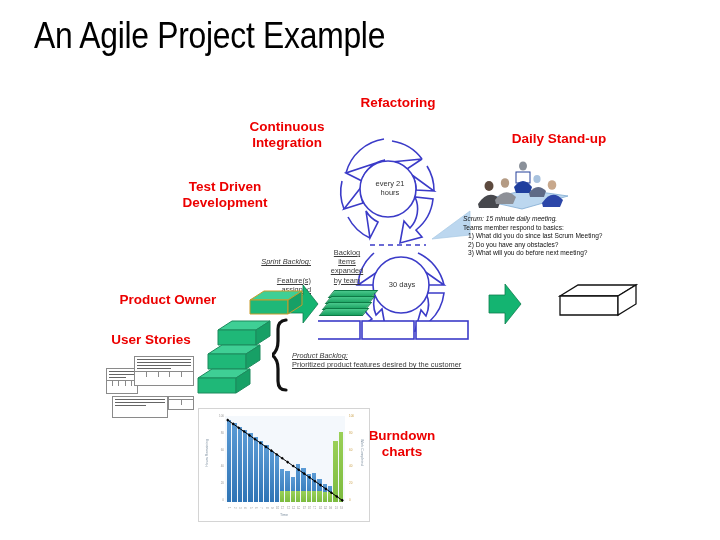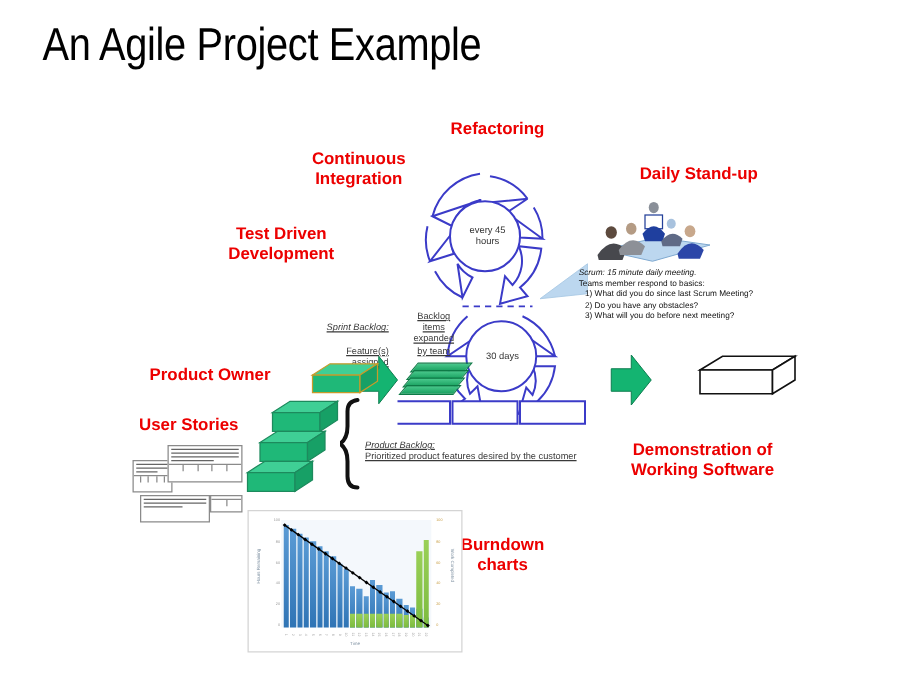--- a/index.html
+++ b/index.html
@@ -139,22 +139,20 @@
 
   <div class="redlabel" style="left:163px;top:179px;width:124px;">Test Driven
 Development</div>
 
   <div class="redlabel" style="left:497px;top:131px;width:124px;">Daily Stand-up</div>
 
   <div class="redlabel" style="left:100px;top:292px;width:136px;">Product Owner</div>
 
   <div class="redlabel" style="left:96px;top:332px;width:110px;">User Stories</div>
 
-  <div class="redlabel" style="left:487px;top:352px;width:150px;">Demonstration of
-Working Software</div>
 
   <div class="redlabel" style="left:356px;top:428px;width:92px;">Burndown
 charts</div>
 
   <div class="cycle-wrap">
     <svg width="180" height="220" viewBox="0 0 180 220">
       <g fill="none" stroke="#3b3bc8" stroke-width="1.6">
 
         <g>
           <path d="M66,14 A46,46 0 0 0 28,48"></path>
@@ -186,21 +184,21 @@
         </g>
 
         <g>
           <rect x="-8" y="196" width="50" height="18" fill="#ffffff"></rect>
           <rect x="44" y="196" width="52" height="18" fill="#ffffff"></rect>
           <rect x="98" y="196" width="52" height="18" fill="#ffffff"></rect>
         </g>
       </g>
     </svg>
 
-    <div class="cyc-text" style="left:44px;top:54px;width:56px;white-space:pre-line;">every 45
+    <div class="cyc-text" style="left:44px;top:54px;width:56px;white-space:pre-line;">every 21
 hours</div>
     <div class="cyc-text" style="left:57px;top:155px;width:54px;">30 days</div>
   </div>
 
   <div class="clipart">
     <svg width="110" height="52" viewBox="0 0 110 52">
 
       <polygon points="18,40 62,30 104,36 58,49" fill="#bcd7ef" stroke="#7fa9d0" stroke-width="0.8"></polygon>
 
       <rect x="52" y="12" width="14" height="11" fill="#ffffff" stroke="#24409a" stroke-width="1"></rect>

